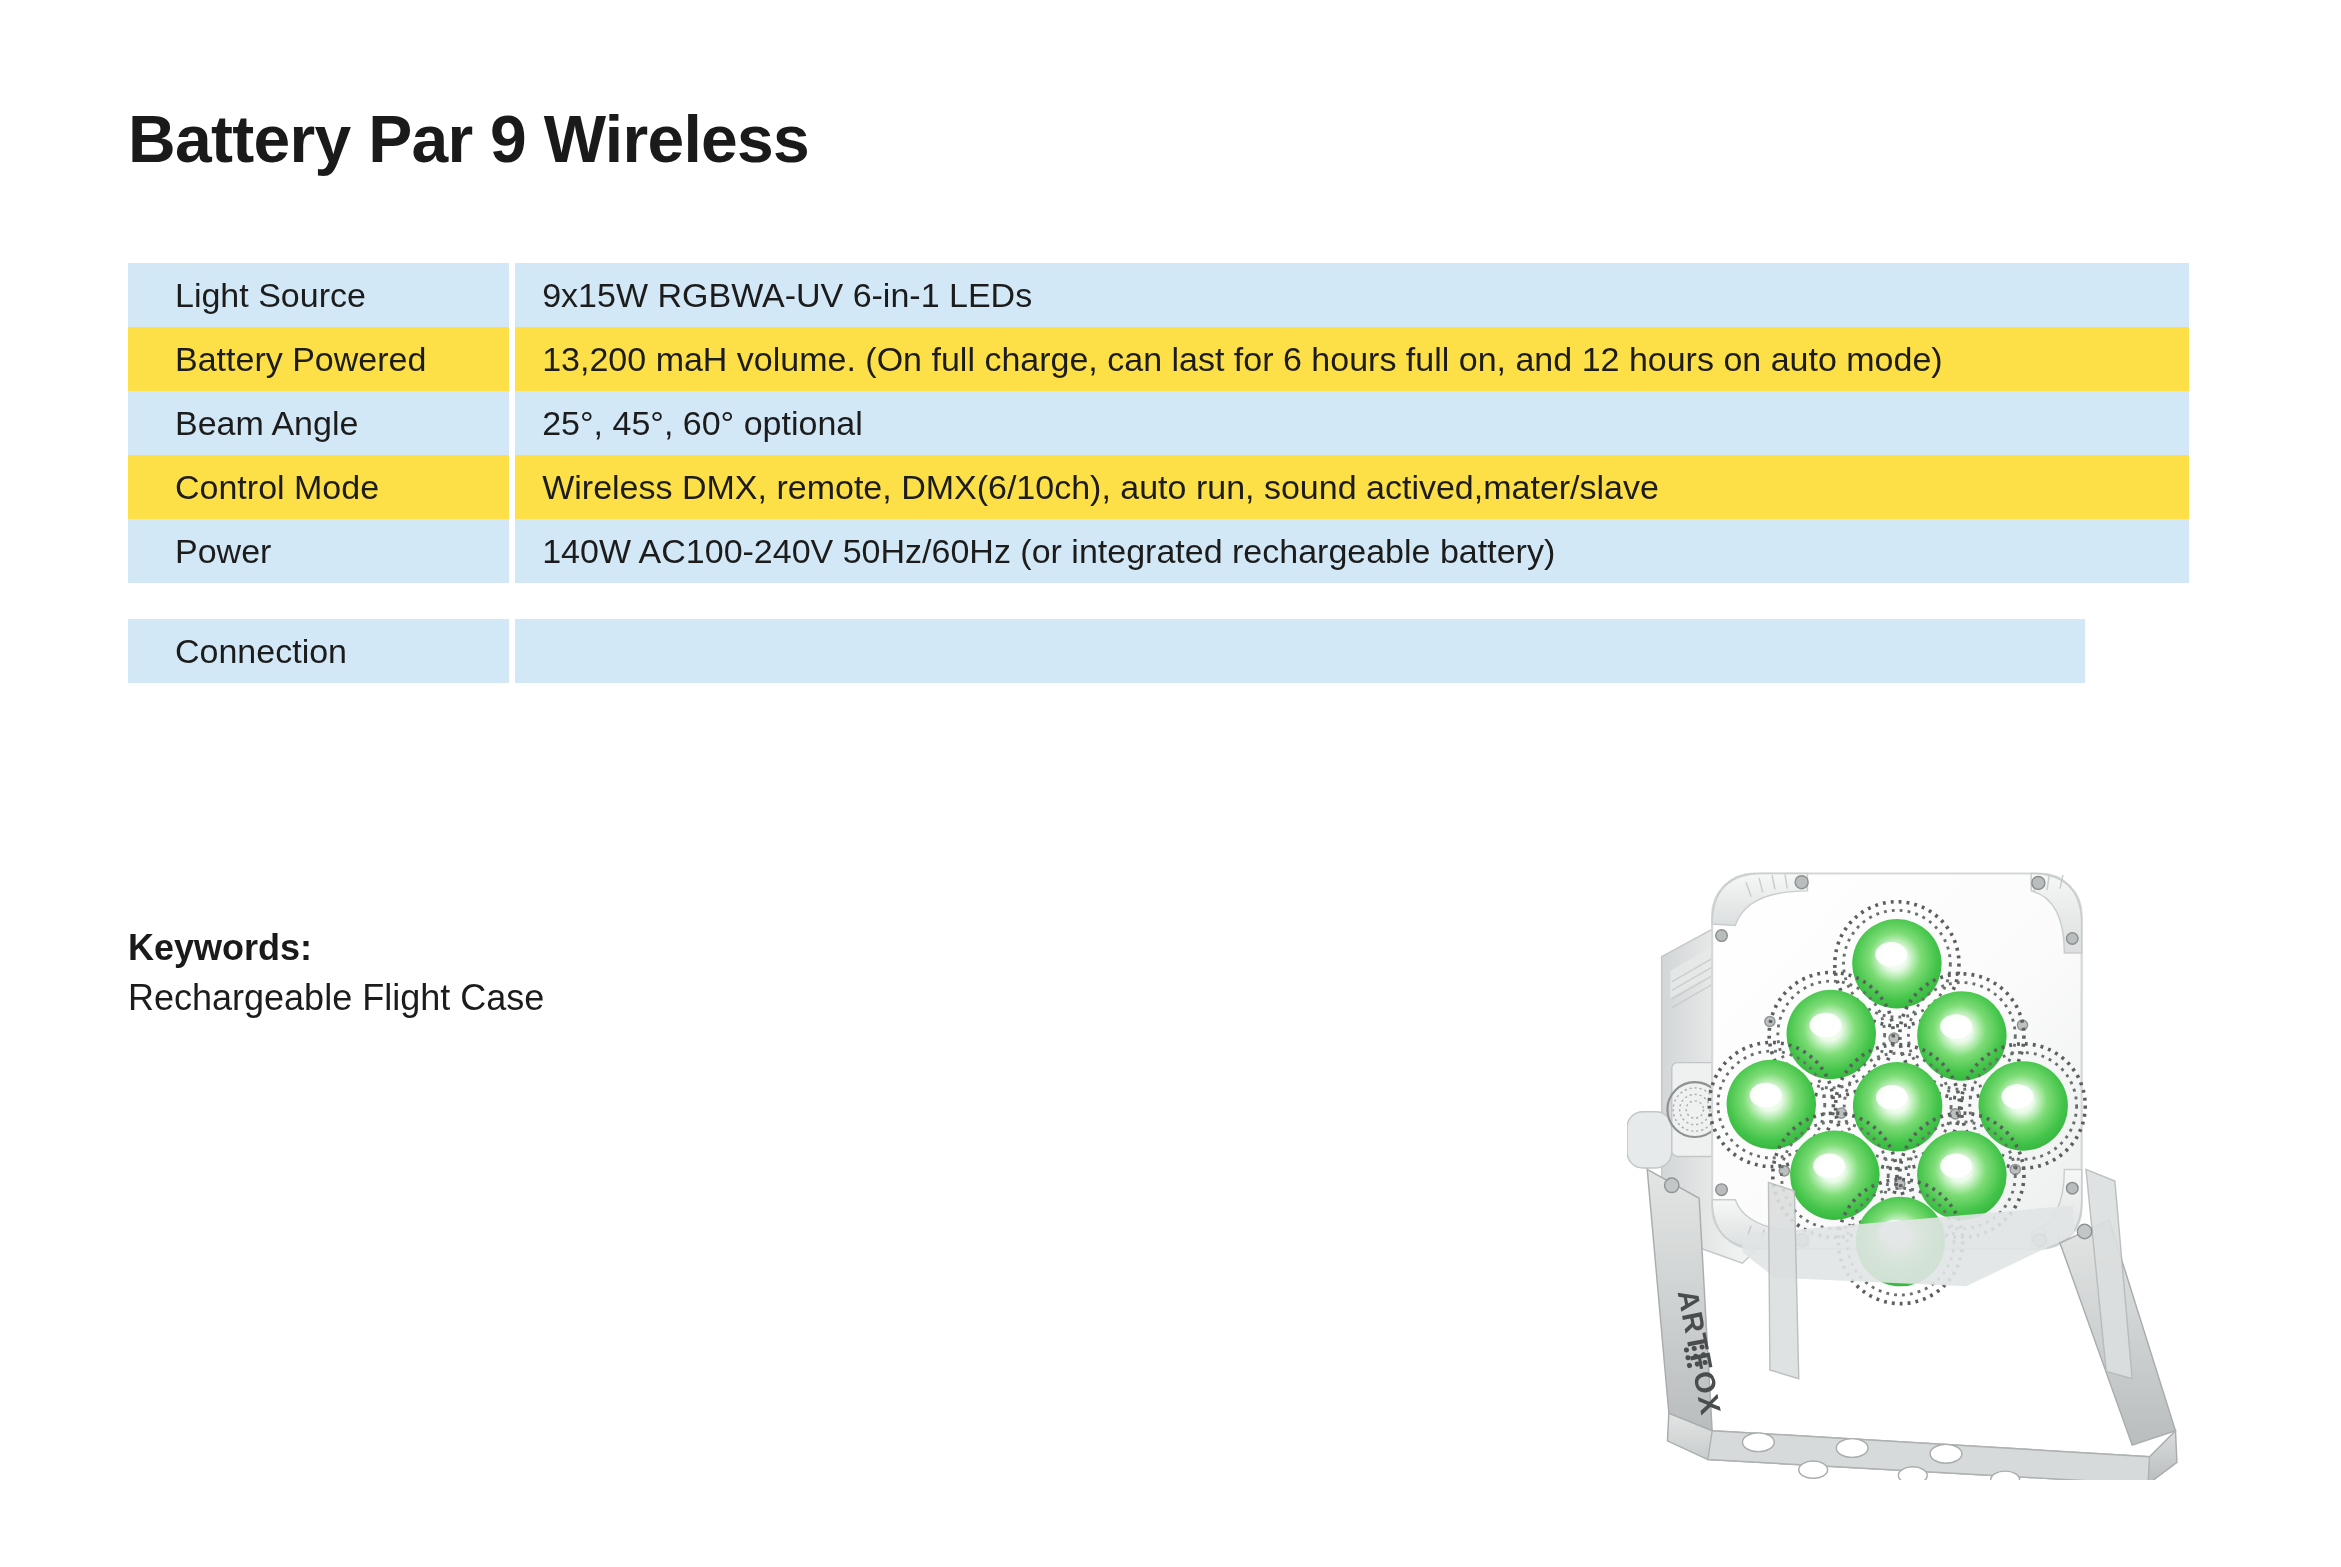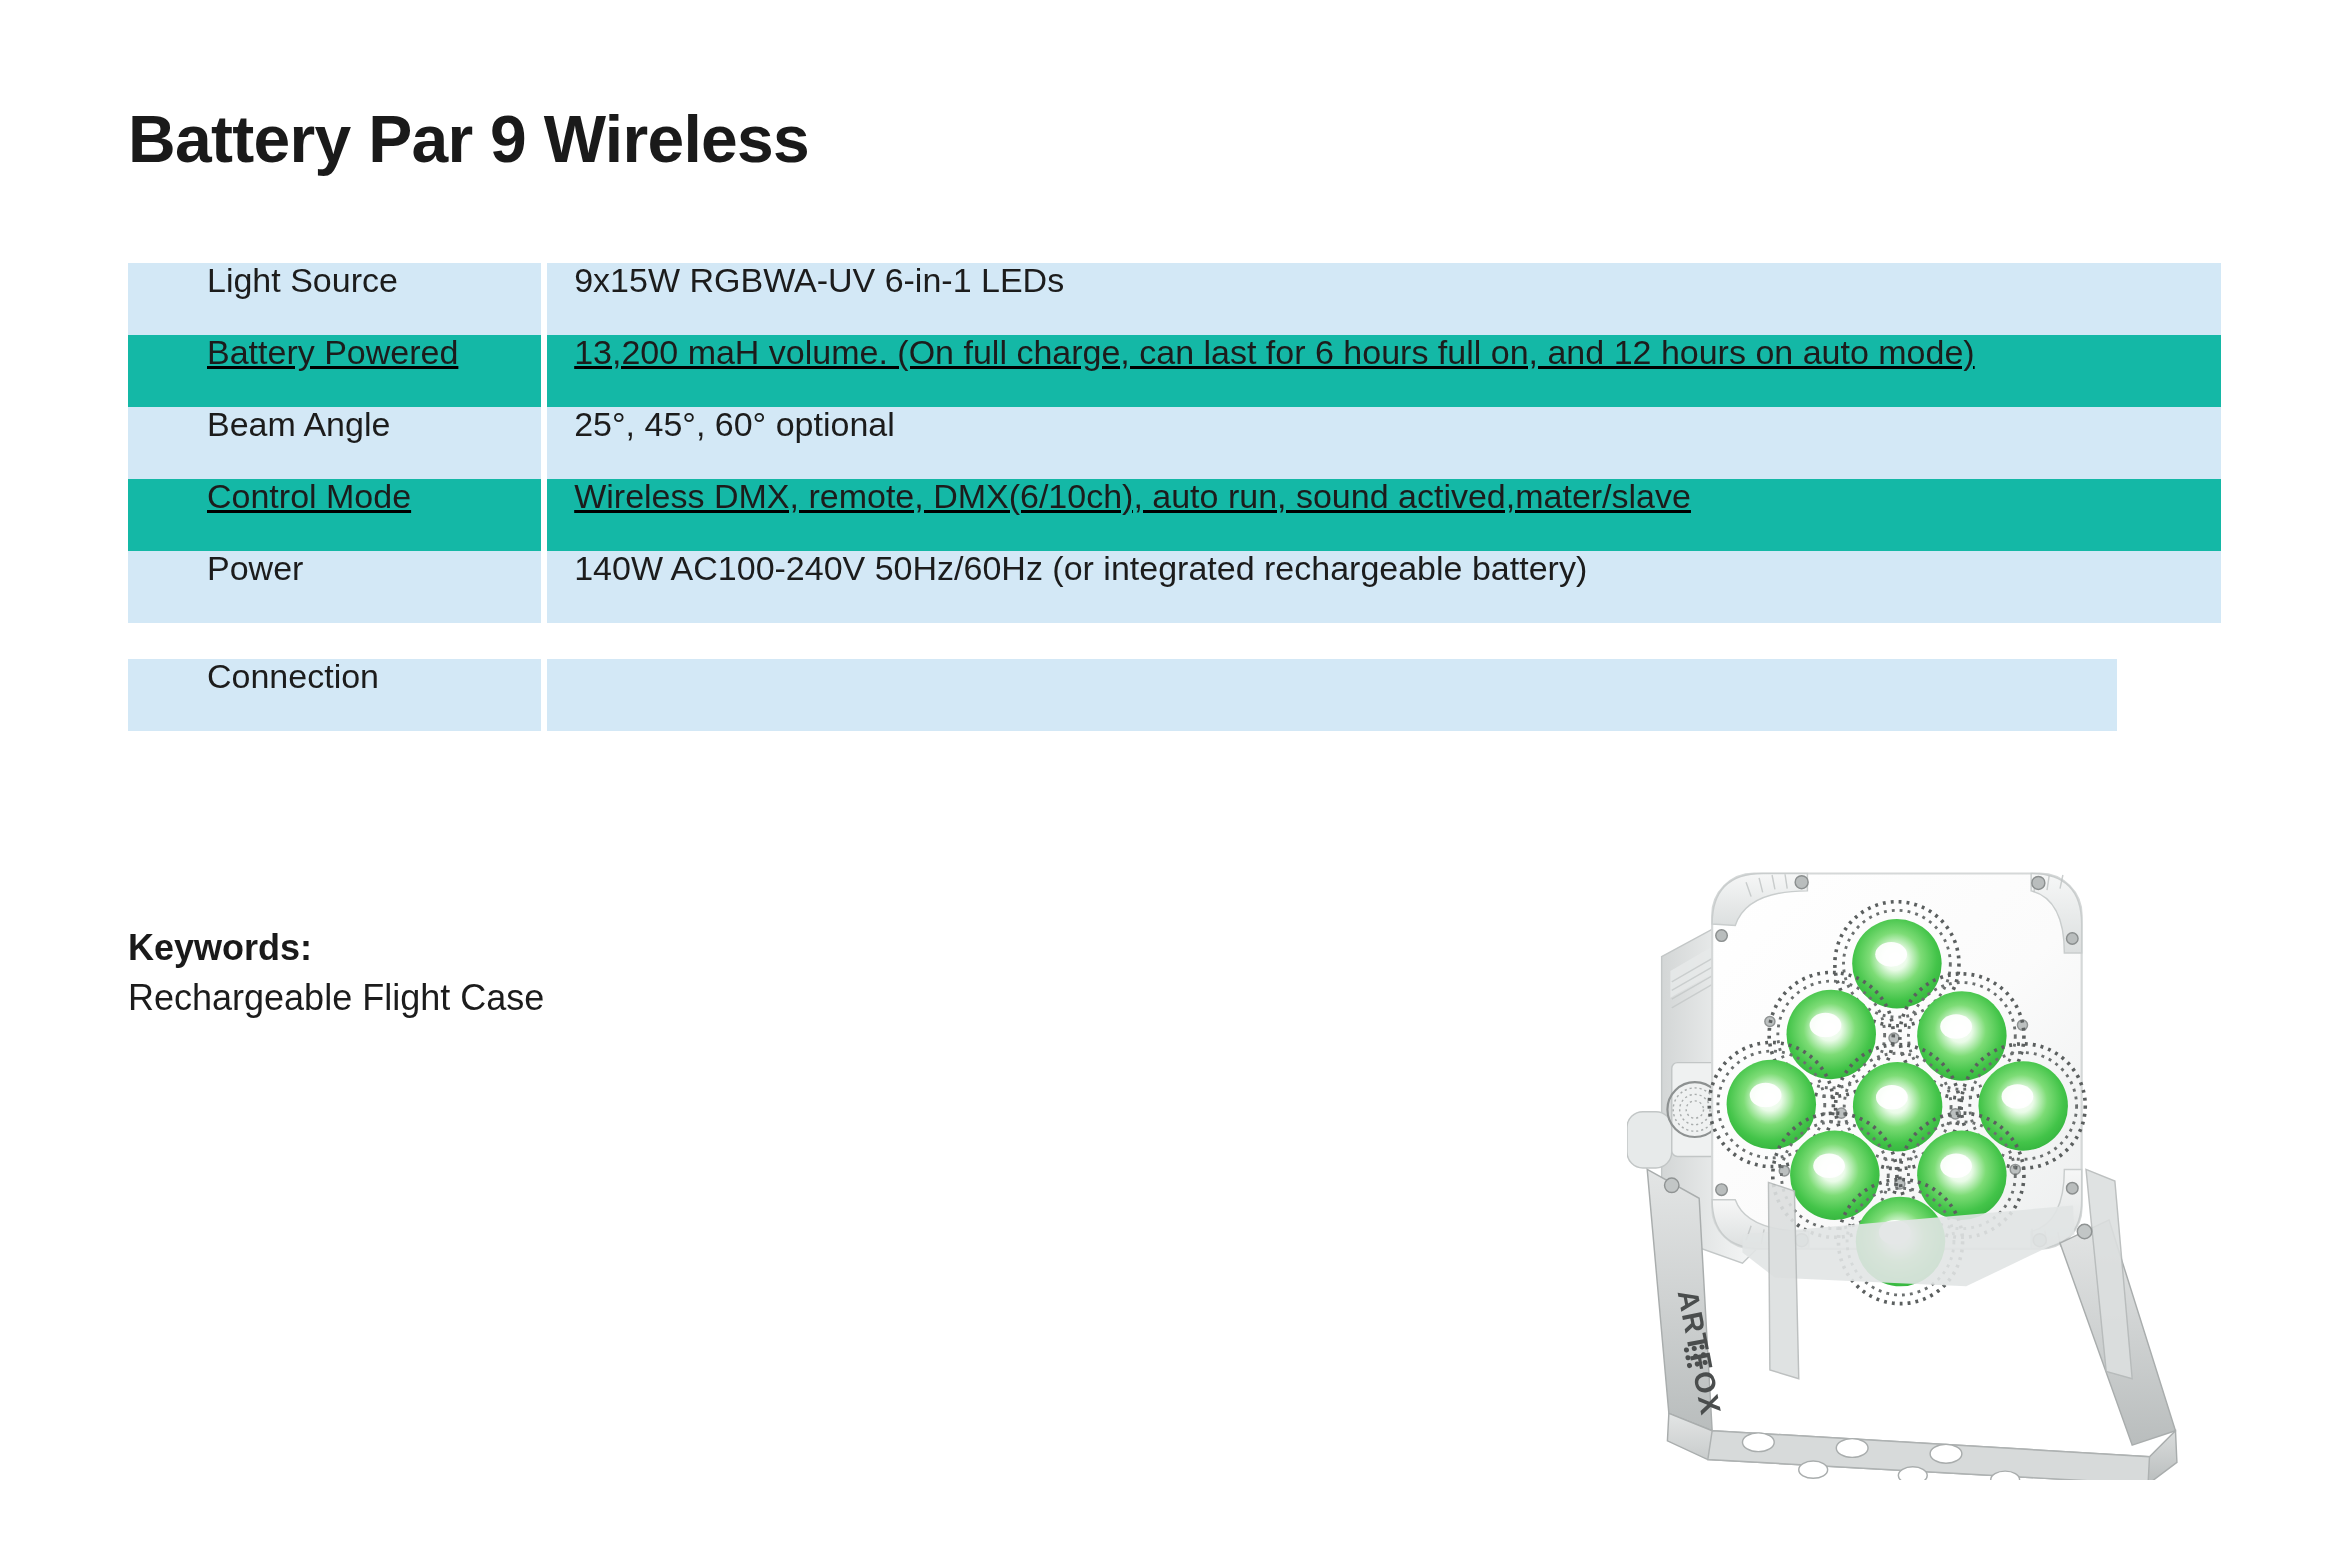--- a/index.html
+++ b/index.html
@@ -31,27 +31,26 @@
 
   
   #spec-table {
     position: absolute;
     left: 128px;
     top: 263px;
     width: 2064px;
   }
   .spec-row {
     display: flex;
-    align-items: flex-start;
-    height: 72px;
+    align-items: center;
+    height: 64px;
     position: relative;
-    padding-left: 32px;
   }
   .spec-row.alt-blue  { background: #d3e8f6; }
-  .spec-row.alt-grey  { background: #14b8a6; text-decoration: underline; }
+  .spec-row.alt-grey  { background: #fde047; }
 
   .spec-row.wide { width: 2061px; }
   .spec-row.narrow { width: 1957px; margin-top: 36px; }
 
   .spec-label {
     width: 381px;
     flex: 0 0 381px;
     box-sizing: border-box;
     padding-left: 47px;
     font-size: 34px;

